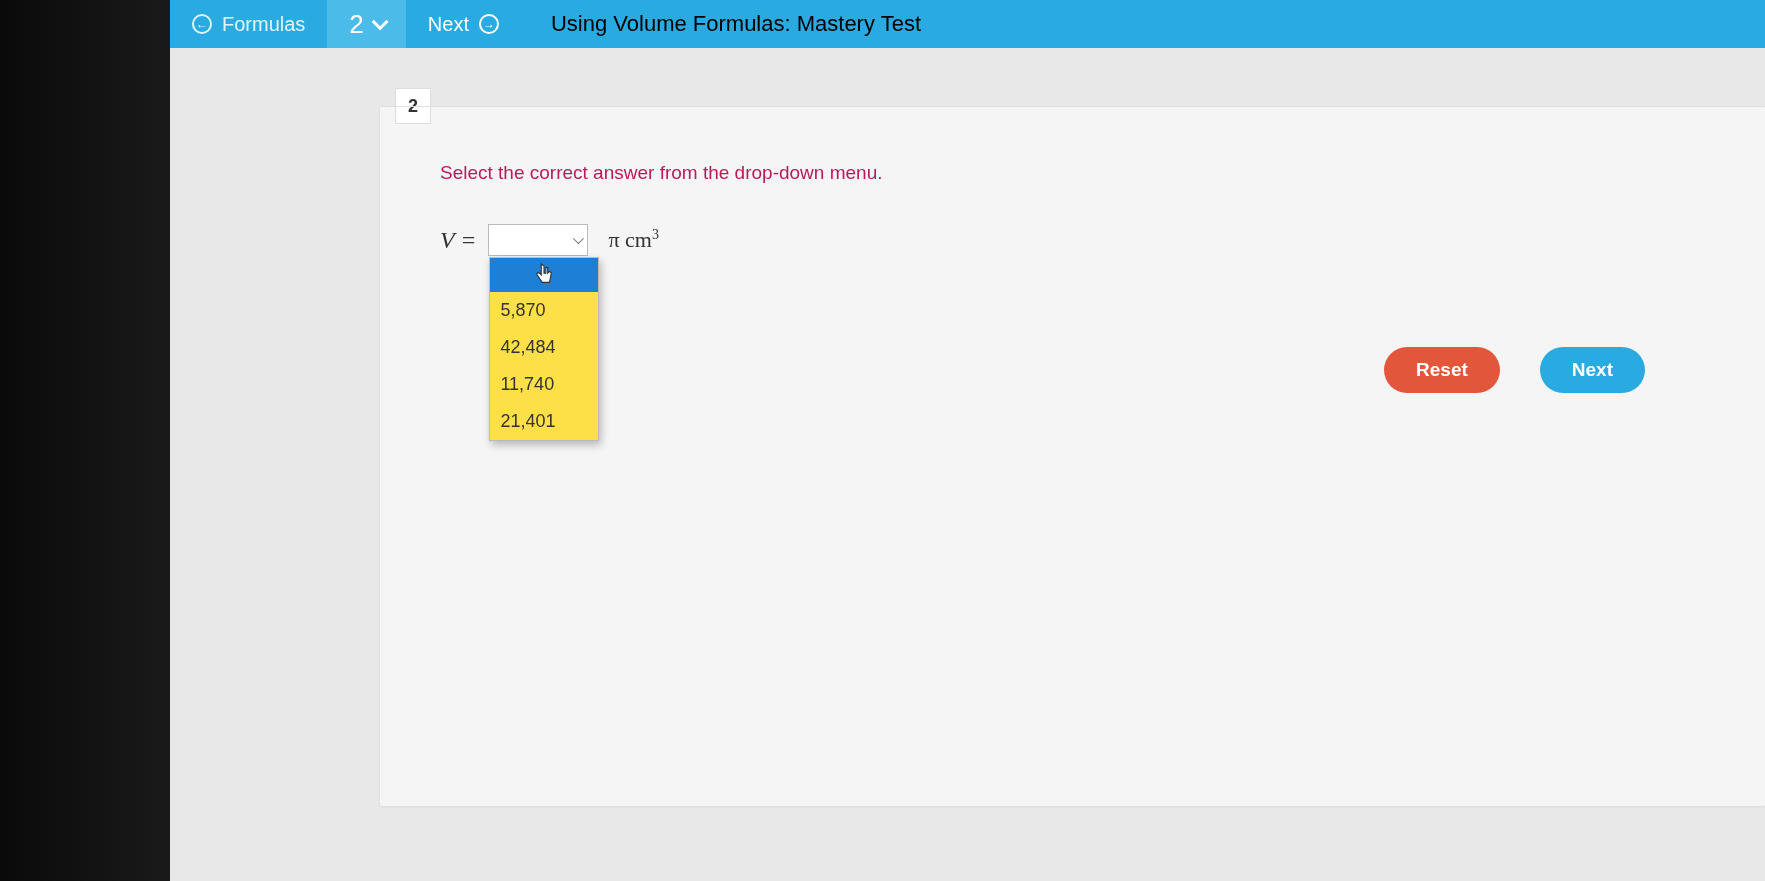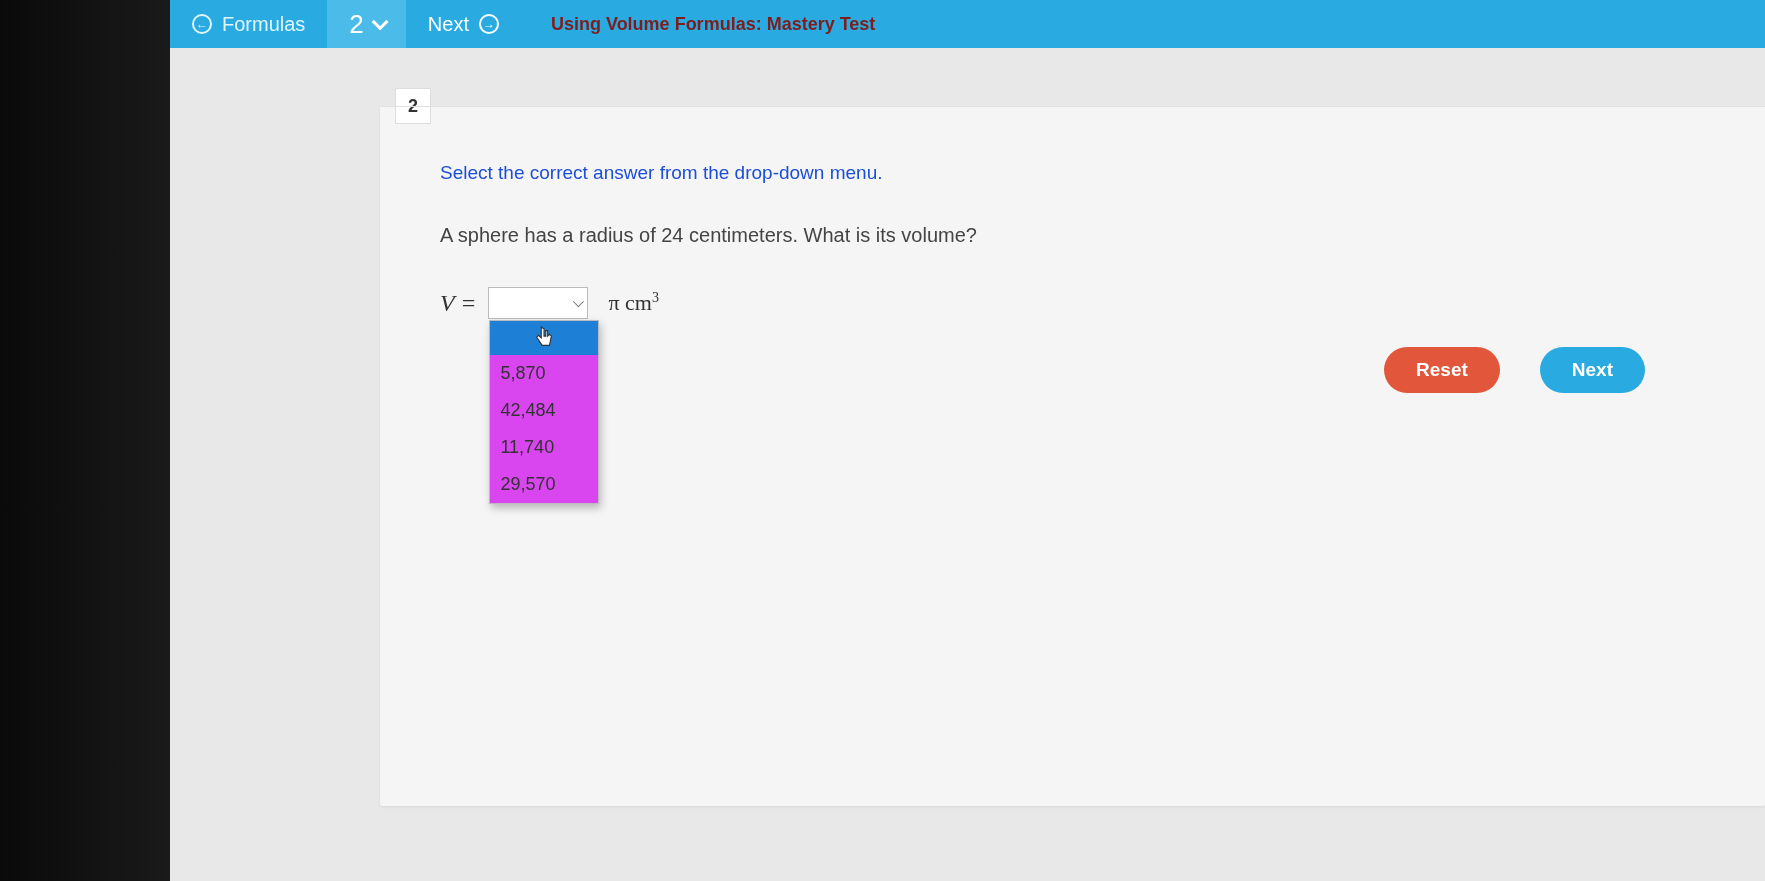--- a/index.html
+++ b/index.html
@@ -54,23 +54,23 @@
       display: flex;
       align-items: center;
       gap: 10px;
       padding: 0 22px;
       height: 100%;
       cursor: pointer;
       color: #fff;
     }
     .title {
       padding-left: 30px;
-      font-size: 18px;
-      color: #7f1d1d;
-      font-weight: 700;
+      font-size: 22px;
+      color: #000000;
+      font-weight: 400;
     }
     .arrow-circle {
       width: 20px; height: 20px;
       border: 2px solid currentColor;
       border-radius: 50%;
       display: inline-flex;
       align-items: center;
       justify-content: center;
       font-size: 12px;
       font-weight: bold;
@@ -108,21 +108,21 @@
       color: #333;
     }
     .card-inner {
       padding: 55px 60px 30px 60px;
       border-top: 1px solid #e0e0e0;
       margin-top: 18px;
       position: relative;
     }
     .instruction {
       font-size: 19px;
-      color: #1d4ed8;
+      color: #be185d;
       margin-bottom: 40px;
     }
     .question {
       font-size: 20px;
       color: #444;
       margin-bottom: 40px;
     }
     .formula-row {
       display: flex;
       align-items: center;
@@ -158,21 +158,21 @@
       font-family: 'Times New Roman', serif;
       font-size: 22px;
       margin-left: 8px;
     }
     .unit sup { font-size: 14px; }
     .dropdown-list {
       position: absolute;
       top: 32px;
       left: 0;
       width: 110px;
-      background: #d946ef;
+      background: #fde047;
       border: 1px solid #bbb;
       box-shadow: 2px 4px 8px rgba(0,0,0,0.25);
       z-index: 10;
     }
     .dd-option {
       padding: 8px 10px;
       font-size: 18px;
       color: #333;
       cursor: pointer;
     }
@@ -231,36 +231,35 @@
       <span class="arrow-circle">→</span>
     </div>
     <div class="title">Using Volume Formulas: Mastery Test</div>
   </div>
 
   <div class="content-wrap">
     <div class="card">
       <div class="qnum">2</div>
       <div class="card-inner">
         <div class="instruction">Select the correct answer from the drop-down menu.</div>
-        <div class="question">A sphere has a radius of 24 centimeters. What is its volume?</div>
 
         <div class="formula-row">
           <span class="formula-v">V =</span>
           <div class="dropdown-box">
             <span class="dd-chev"></span>
             <div class="dropdown-list">
               <div class="dd-option highlight">
                 <svg class="cursor-hand" viewBox="0 0 24 28">
                   <path d="M9 2 L9 14 L6 11 L4 13 L10 22 L18 22 L20 12 L18 10 L16 12 L16 6 L14 6 L14 12 L12 12 L12 4 L9 2 Z"></path>
                 </svg>
               </div>
               <div class="dd-option">5,870</div>
               <div class="dd-option">42,484</div>
               <div class="dd-option">11,740</div>
-              <div class="dd-option">29,570</div>
+              <div class="dd-option">21,401</div>
             </div>
           </div>
           <span class="unit">
             <span>π cm</span><sup>3</sup>
           </span>
         </div>
 
         <div class="actions">
           <button class="btn btn-reset">Reset</button>
           <button class="btn btn-next">Next</button>

